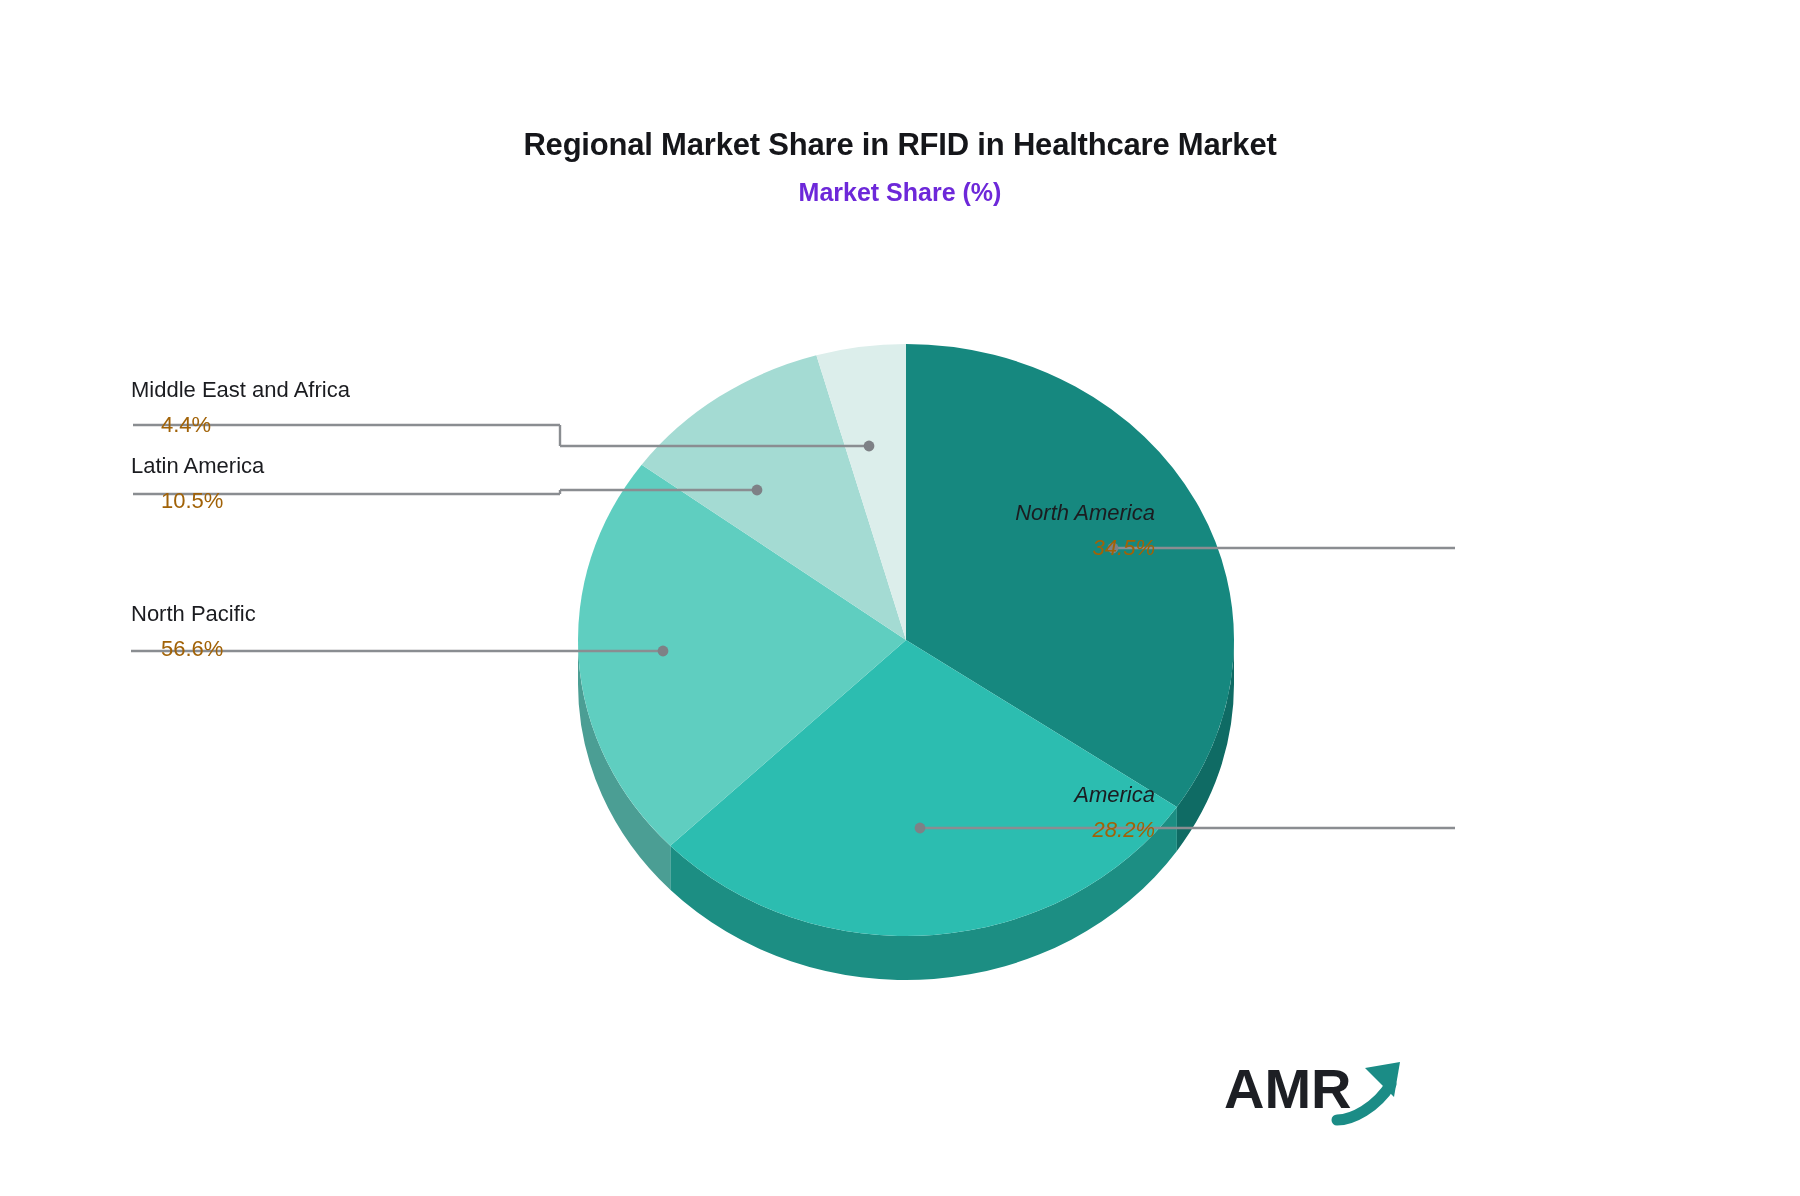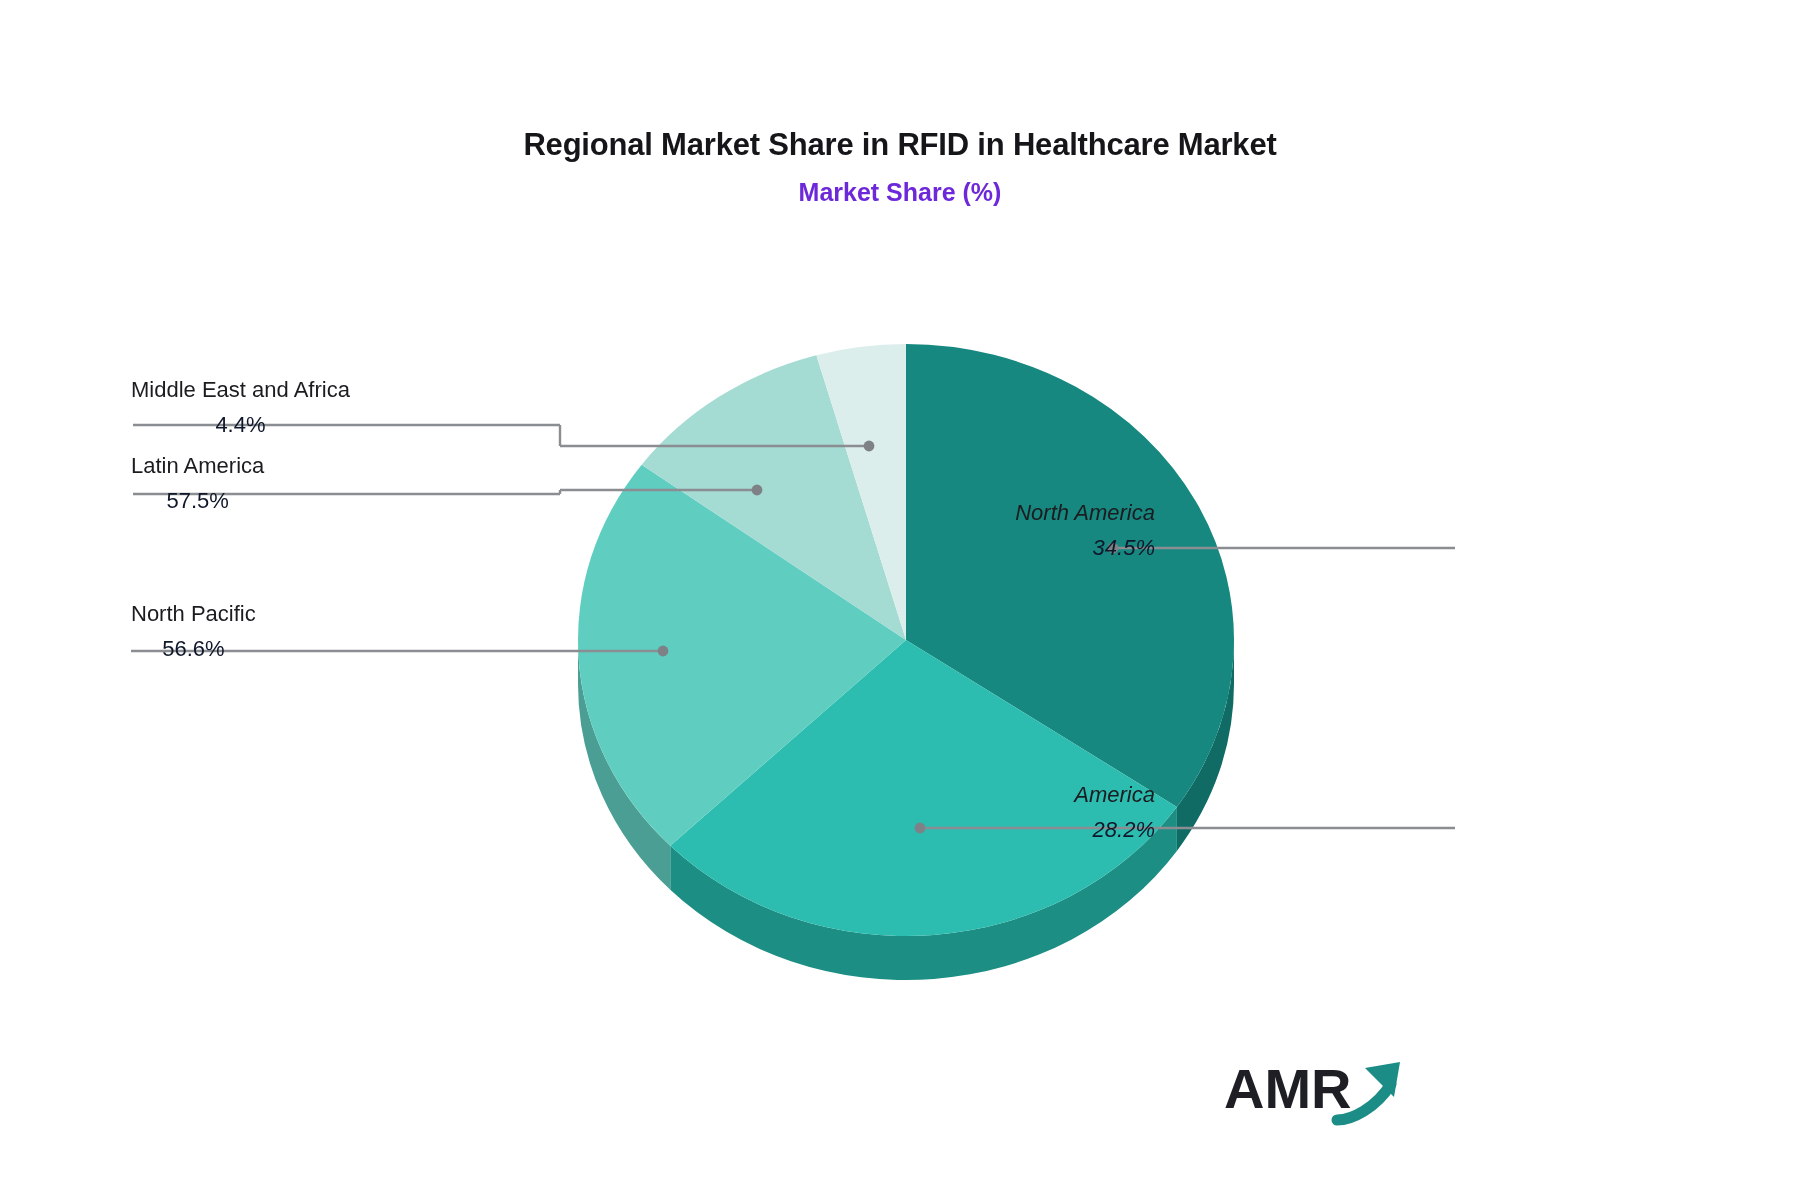--- a/index.html
+++ b/index.html
@@ -65,25 +65,26 @@
     line-height: 1.18;
     white-space: nowrap;
   }
   .callout .cl-name {
     display: block;
     color: #1b1c20;
     font-weight: normal;
   }
   .callout .cl-value {
     display: block;
-    color: #0f172a;
+    color: #a16207;
     font-weight: normal;
     padding-top: 9px;
+    margin-left: 30px;
   }
-  .callout.left  { text-align: center; }
+  .callout.left  { text-align: left; }
   .callout.right { text-align: right; font-style: italic; }
 
   
   #amr-logo {
     position: absolute;
     right: 86px;
     bottom: 66px;
     width: 190px;
     height: 80px;
   }
@@ -137,21 +138,21 @@
       <div class="callout right" style="right: 345px; top: 782px;">
         <span class="cl-name">America</span>
         <span class="cl-value">28.2%</span>
       </div>
       <div class="callout left" style="left: 131px; top: 601px;">
         <span class="cl-name">North Pacific</span>
         <span class="cl-value">56.6%</span>
       </div>
       <div class="callout left" style="left: 131px; top: 453px;">
         <span class="cl-name">Latin America</span>
-        <span class="cl-value">57.5%</span>
+        <span class="cl-value">10.5%</span>
       </div>
       <div class="callout left" style="left: 131px; top: 377px;">
         <span class="cl-name">Middle East and Africa</span>
         <span class="cl-value">4.4%</span>
       </div>
     </div>
 
   <svg id="amr-logo" viewBox="0 0 190 80">
     <text id="amr-text" x="0" y="58" font-family="Liberation Sans, sans-serif" font-size="56" font-weight="bold" fill="#1d1f24">AMR</text>
     <g>

